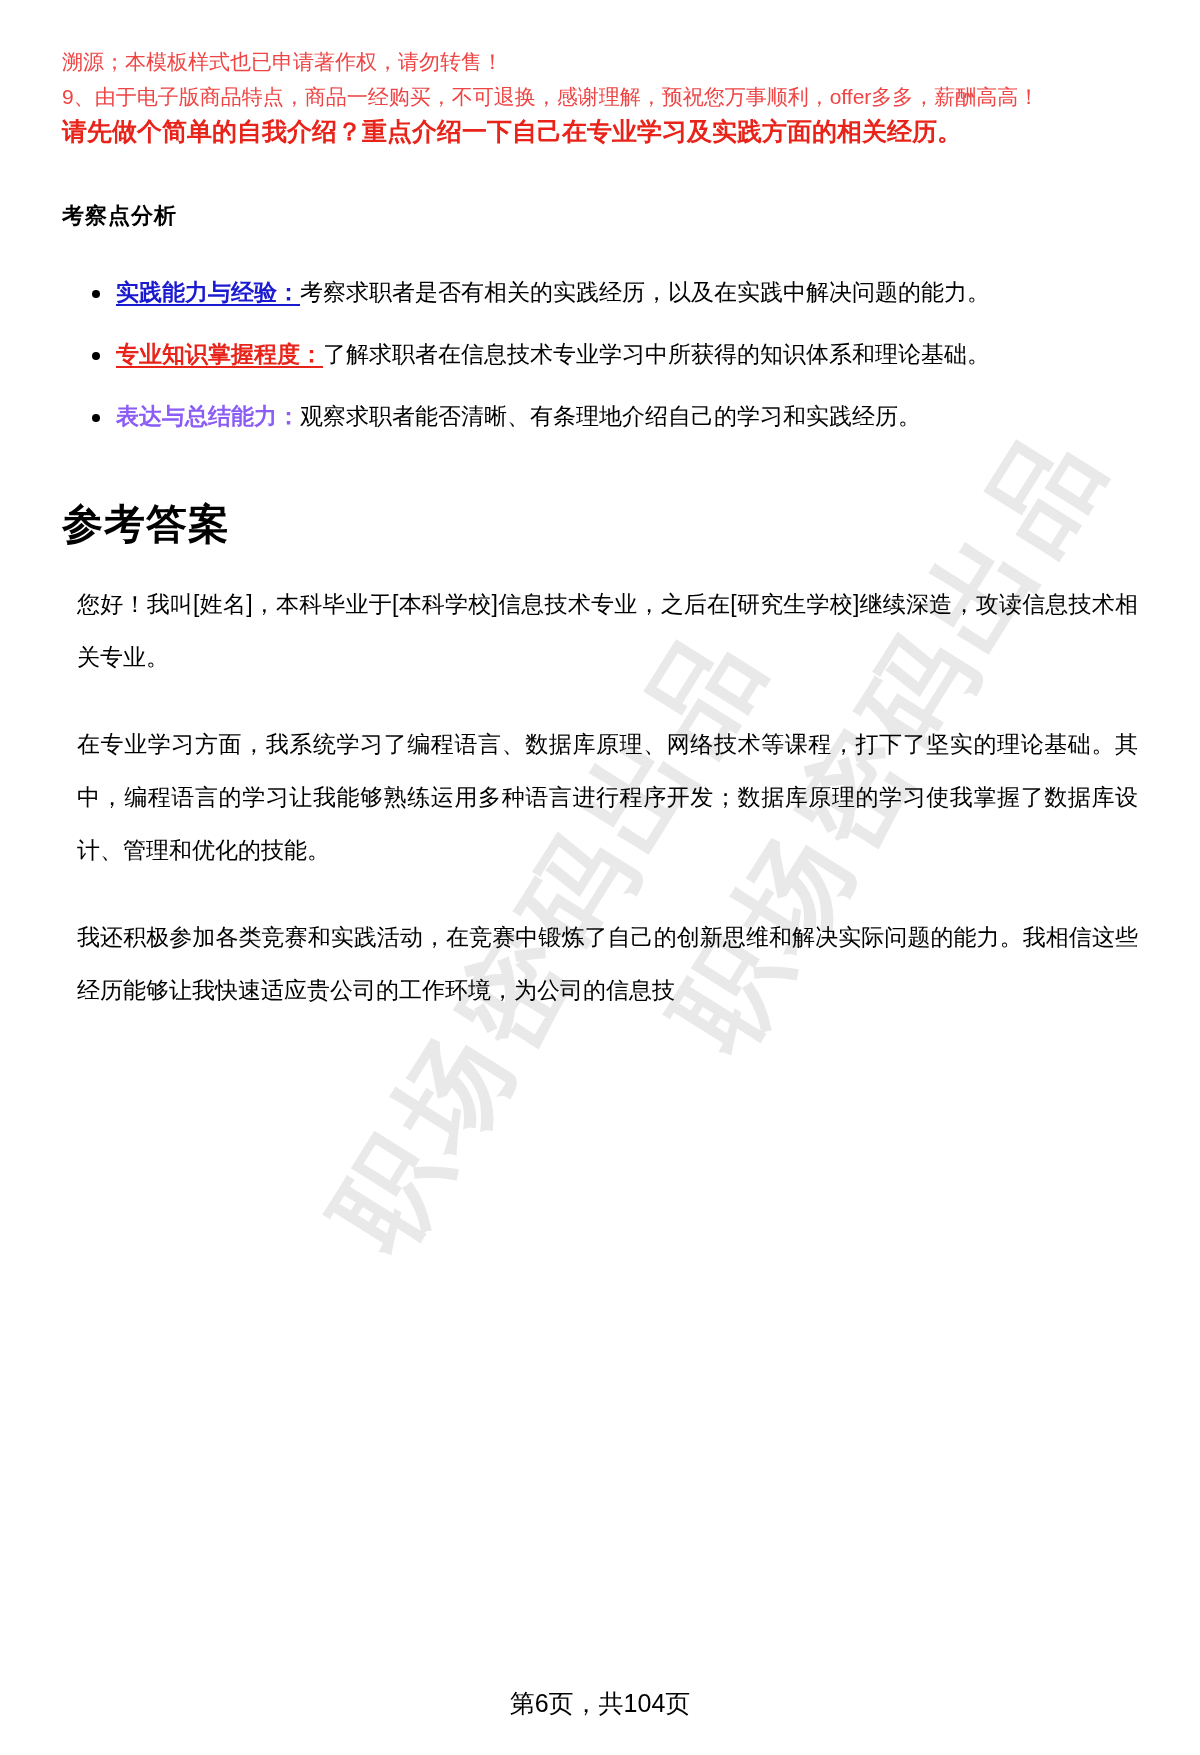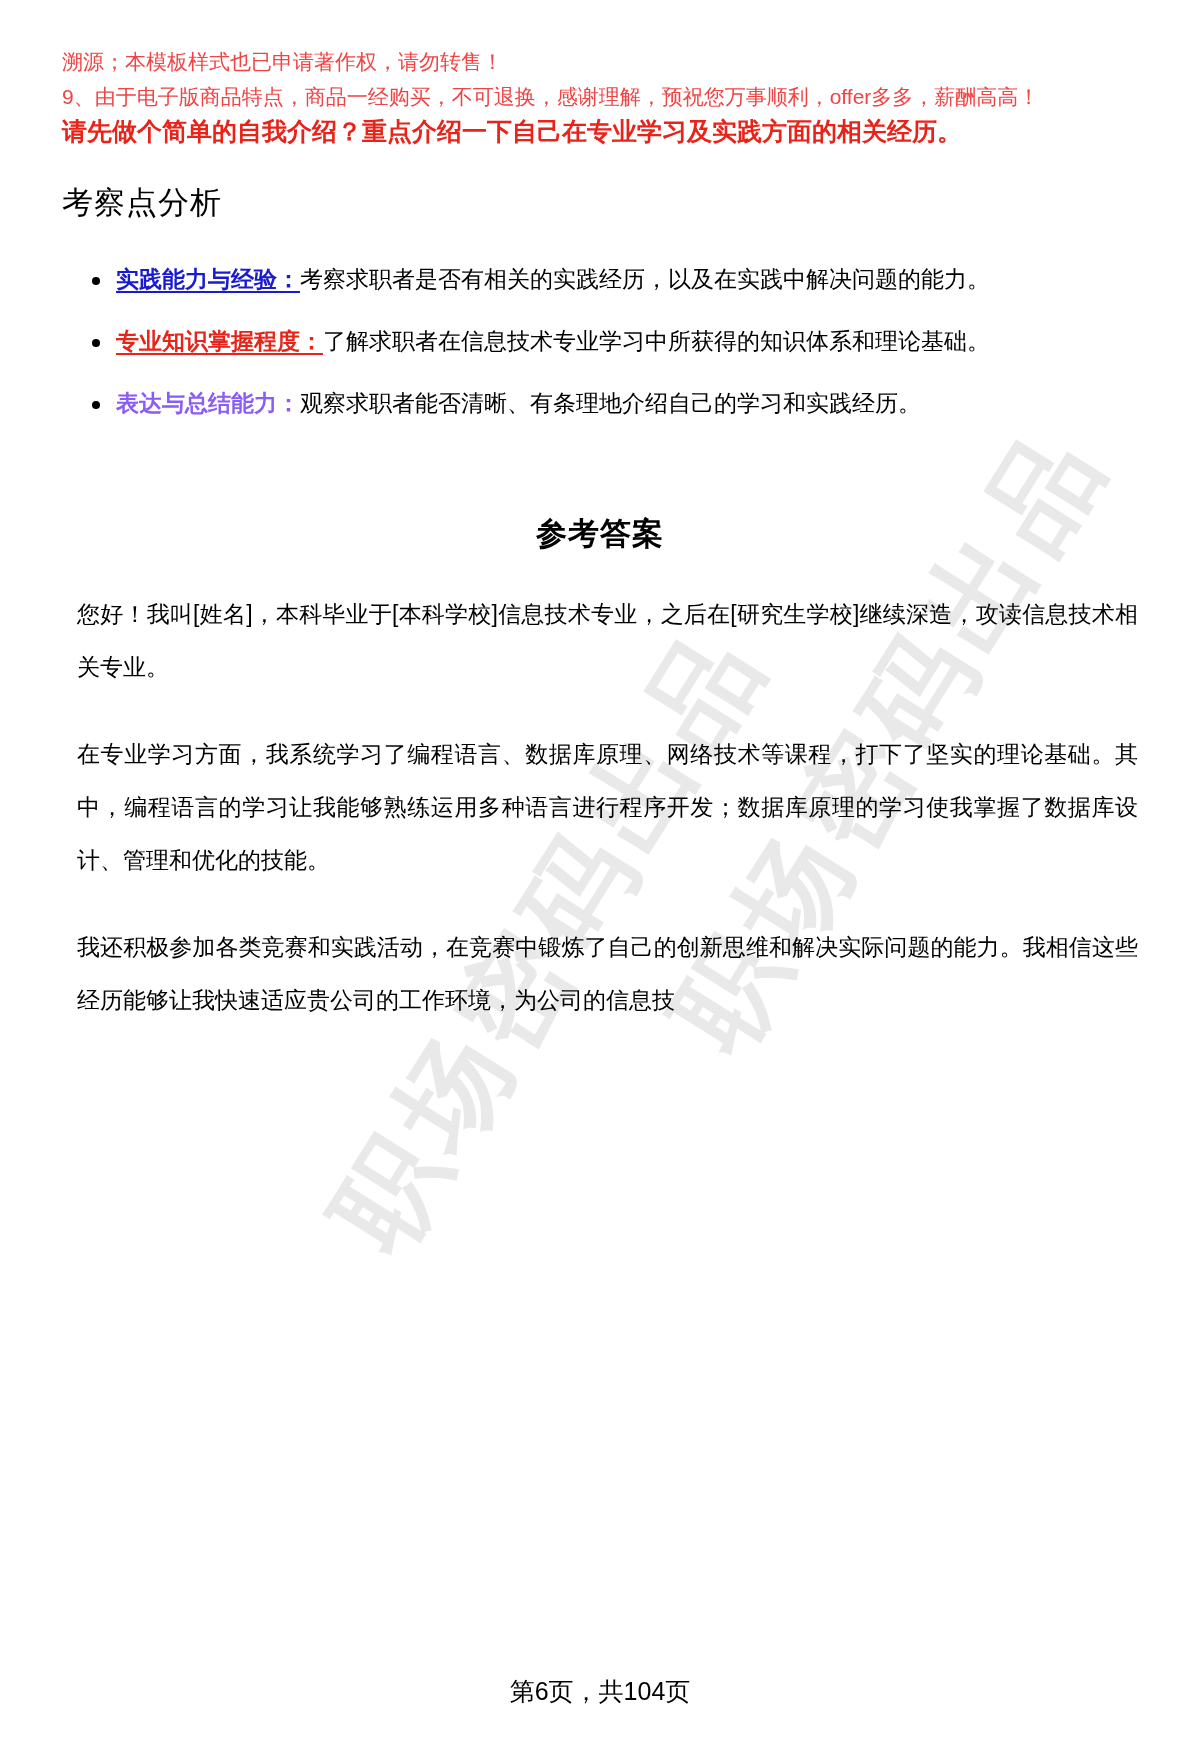--- a/index.html
+++ b/index.html
@@ -72,24 +72,24 @@
 
   .redsub {
     color: #e8231a;
     font-weight: 700;
     font-size: 24px;
     line-height: 34px;
     margin-top: 28px;
   }
 
   .h2 {
-    font-size: 31px;
-    font-weight: 400;
+    font-size: 22px;
+    font-weight: 700;
     line-height: 40px;
-    margin-top: 35px;
+    margin-top: 48px;
     letter-spacing: 1px;
   }
 
   ul.points {
     margin: 30px 0 0 0;
     padding: 0 0 0 54px;
     list-style: none;
   }
   ul.points > li {
     position: relative;
@@ -109,41 +109,40 @@
     border-radius: 50%;
   }
   .lead {
     font-weight: 700;
   }
   .lead-red   { color: #e8231a; text-decoration: underline; text-underline-offset: 4px; }
   .lead-blue  { color: #1a1ad0; text-decoration: underline; text-underline-offset: 4px; }
   .lead-green { color: #8b5cf6; }
 
   .h2-answer {
-    font-size: 31px;
+    font-size: 41px;
     font-weight: 700;
     line-height: 40px;
-    margin-top: 85px;
+    margin-top: 62px;
     letter-spacing: 1px;
-    text-align: center;
   }
 
   p.body {
     font-size: 23px;
     line-height: 53px;
     margin: 34px 0 0 15px;
     text-align: justify;
     text-justify: inter-ideograph;
     color: #000;
   }
 
   .footer {
     position: absolute;
     left: 0;
-    bottom: 48px;
+    bottom: 36px;
     width: 1200px;
     text-align: center;
     font-size: 25px;
     line-height: 32px;
     color: #000;
     z-index: 1;
   }
 </style>
 </head>
 <body>

